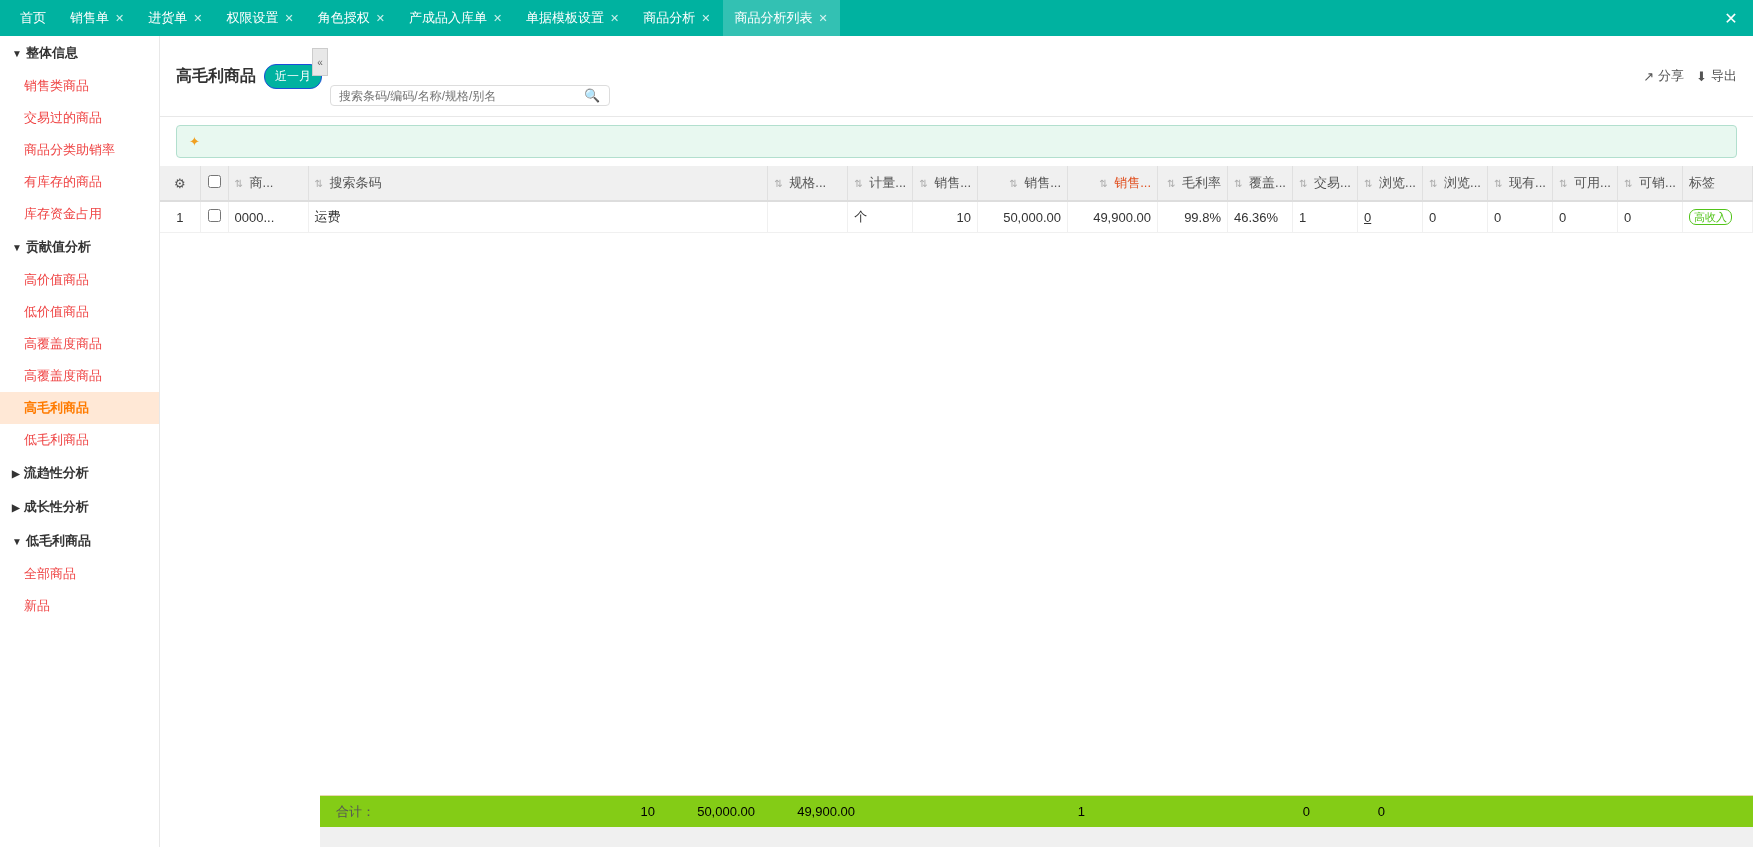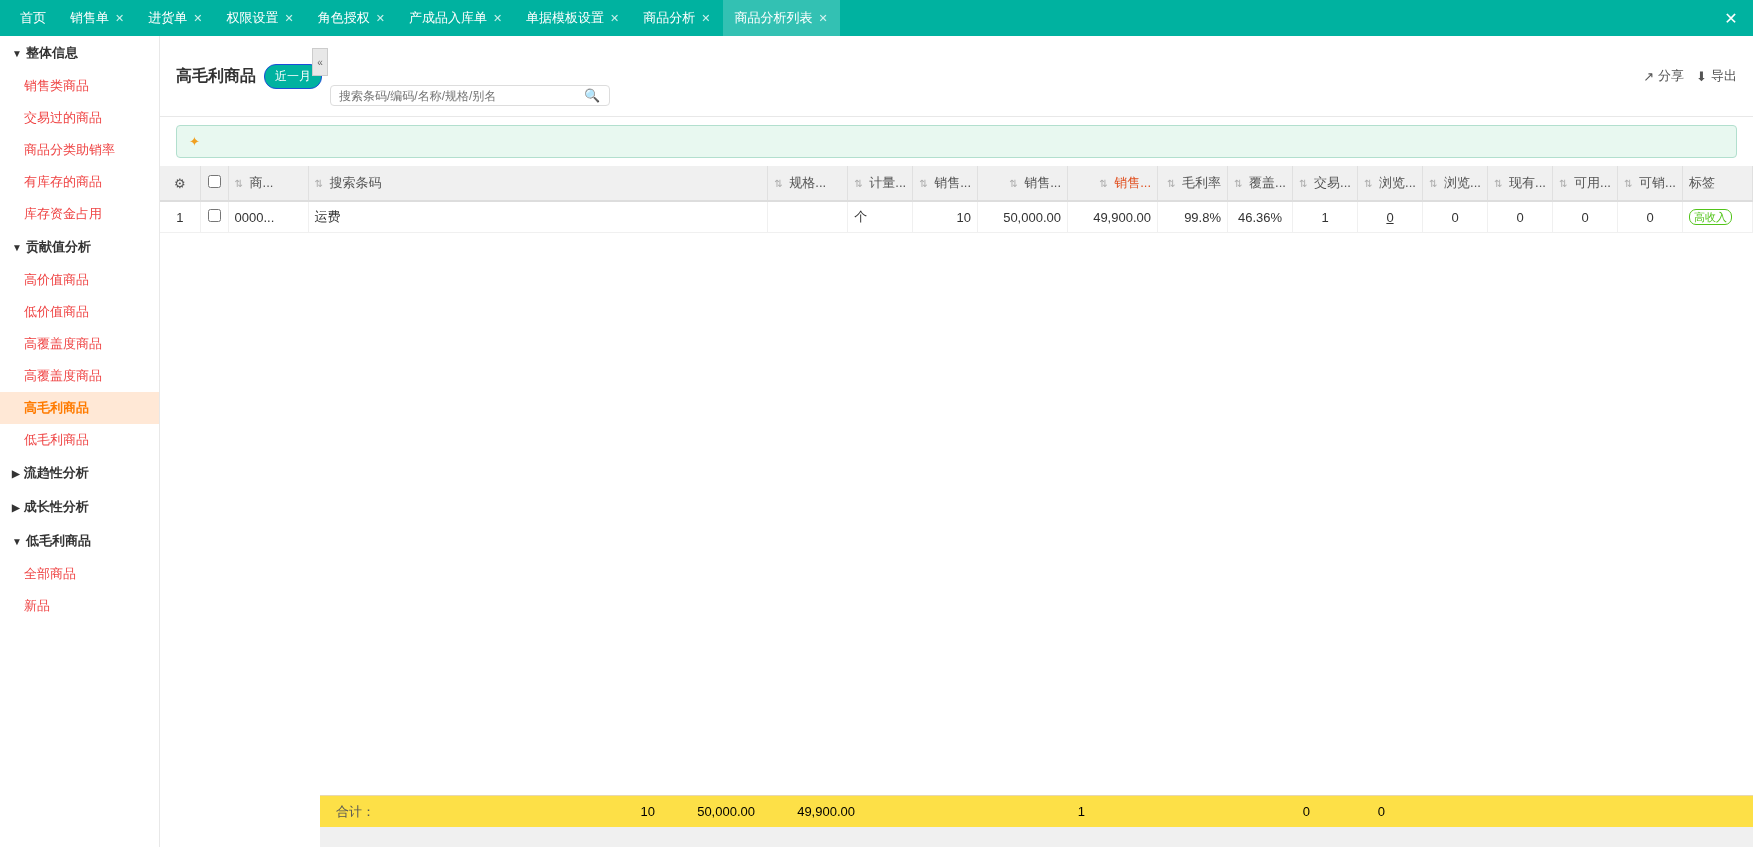--- a/index.html
+++ b/index.html
@@ -211,21 +211,21 @@
       border-radius: 7px;
     }
     .underline-link { text-decoration: underline; cursor: pointer; }
 
     
     .footer-total {
       position: absolute;
       bottom: 20px;
       left: 160px;
       right: 0;
-      background: #fde047;
+      background: #84cc16;
       border-top: 1px solid #e8d8b0;
       display: flex;
       align-items: center;
       height: 32px;
       padding: 0 16px;
       font-size: 13px;
       z-index: 10;
     }
     .footer-label { color: #555; margin-right: 20px; }
 
@@ -242,21 +242,21 @@
     input[type="checkbox"] { cursor: pointer; }
 
     .col-num { width: 40px; text-align: center; }
     .col-check { width: 28px; text-align: center; }
     .col-code { width: 80px; }
     .col-spec { width: 80px; }
     .col-unit { width: 60px; }
     .col-num-data { width: 60px; text-align: right; }
     .col-money { width: 90px; text-align: right; }
     .col-rate { width: 70px; text-align: right; }
-    .col-small { width: 65px; text-align: center; }
+    .col-small { width: 65px; text-align: left; }
     .col-tag { width: 70px; }
   </style>
 </head>
 <body>
 
 <div class="top-nav">
   <div class="nav-tab">
     <span>首页</span>
   </div>
   <div class="nav-tab">

